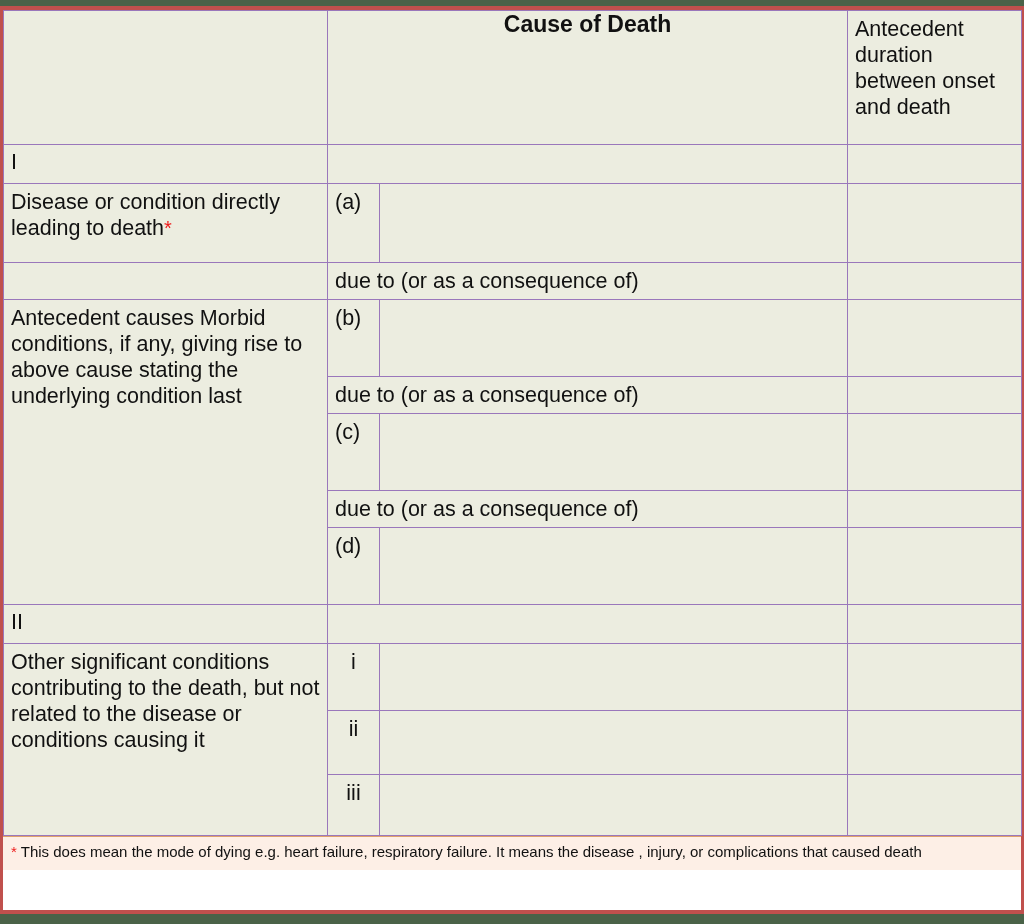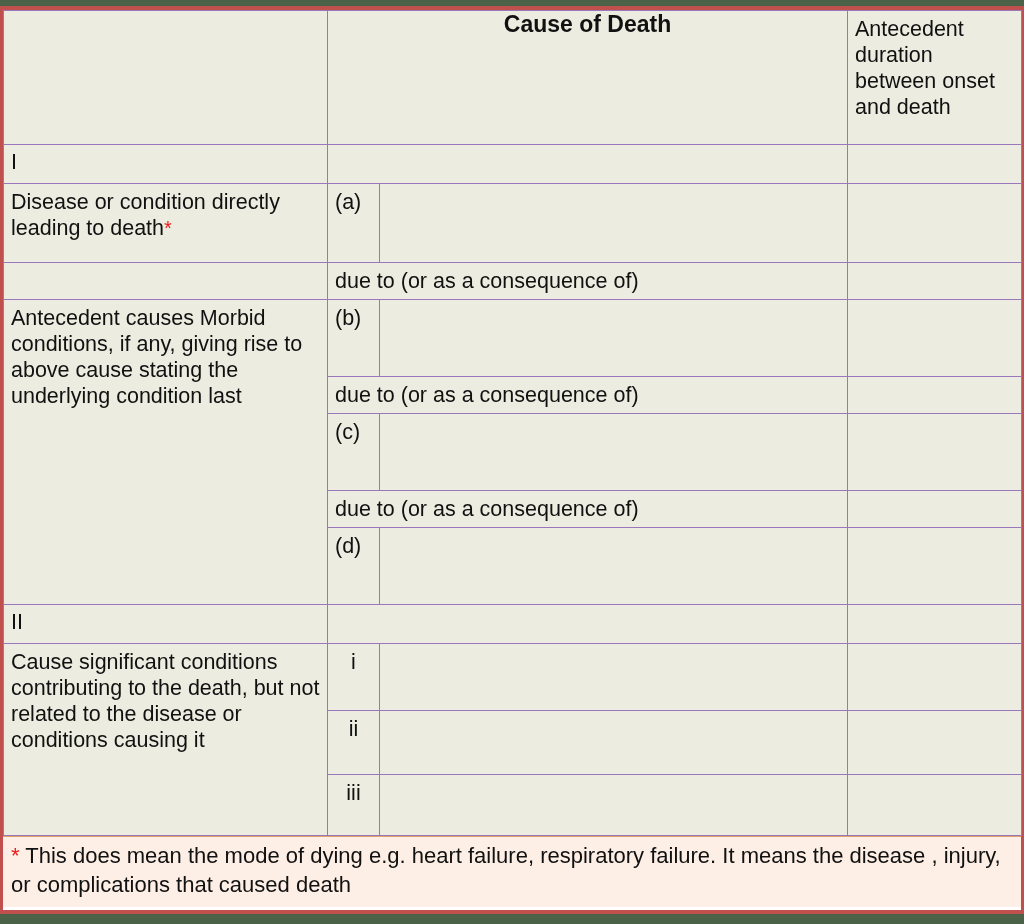--- a/index.html
+++ b/index.html
@@ -93,21 +93,21 @@
   }
   td.dueto-dur { background: #f1edf4; }
   td.blank-label { background: #ecede0; }
 
   
   #footnote {
     box-sizing: border-box;
     background: #fdefe6;
     border-top: 1px solid #e0a06a;
     padding: 5px 8px 8px 8px;
-    font-size: 22px;
+    font-size: 15px;
     line-height: 1.30;
     color: #111111;
   }
   .ast { color: #ee1c1c; }
   .ast-sup {
     color: #ee1c1c;
     font-size: 20px;
     vertical-align: baseline;
   }
 </style>
@@ -224,21 +224,21 @@
       <tr>
         <td class="sect">
           <div class="pad">II</div>
         </td>
         <td class="sect" colspan="2"></td>
         <td class="sect"></td>
       </tr>
 
       <tr>
         <td class="lbl" rowspan="3">
-          <div class="pad">Cause significant conditions contributing to the death, but not related to the disease or conditions causing it</div>
+          <div class="pad">Other significant conditions contributing to the death, but not related to the disease or conditions causing it</div>
         </td>
         <td class="letter-blue" style="height:66px;">
           <div class="pad-roman">i</div>
         </td>
         <td class="inp-blue">
           <div class="pad"></div>
         </td>
         <td class="inp-blue">
           <div class="pad"></div>
         </td>

